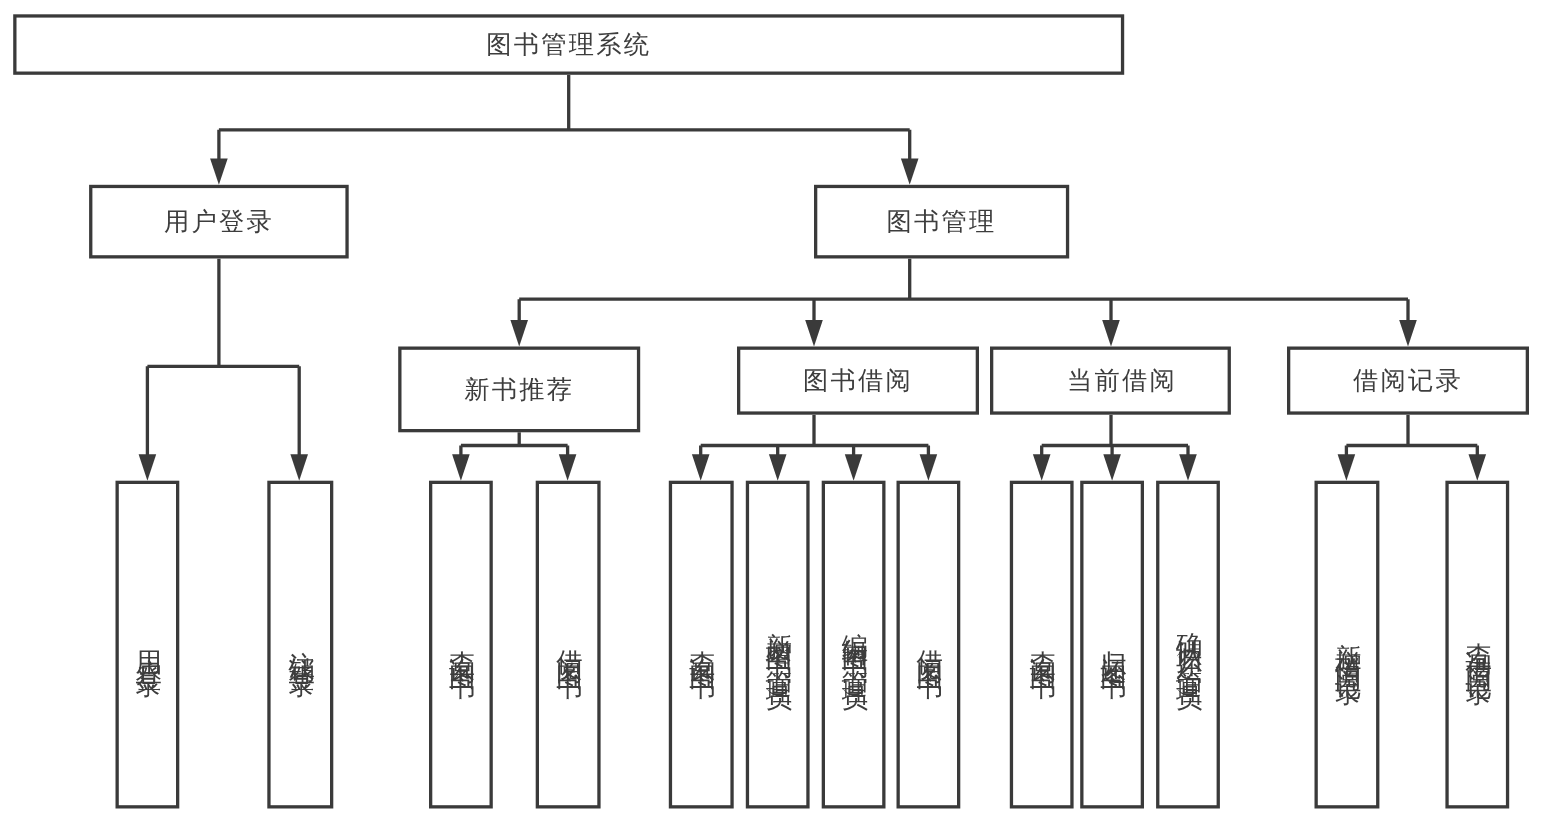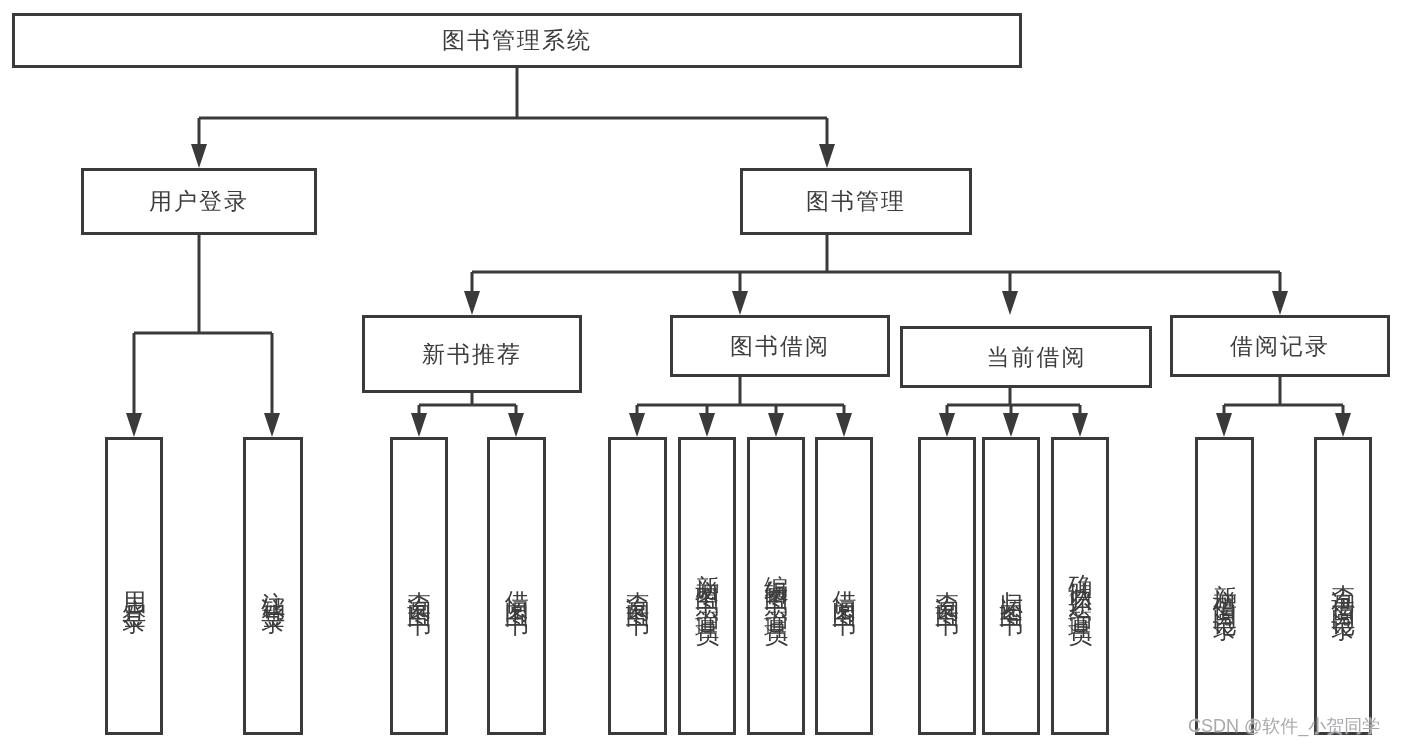--- a/index.html
+++ b/index.html
@@ -105,21 +105,21 @@
   <div class="box h-box" style="left:712px; top:168px; width:232px; height:67px;margin-left:28px;">
     <span>图书管理</span>
   </div>
 
   <div class="box h-box" style="left:362px; top:315px; width:220px; height:78px;">
     <span>新书推荐</span>
   </div>
   <div class="box h-box" style="left:630px; top:315px; width:220px; height:62px;margin-left:40px;">
     <span>图书借阅</span>
   </div>
-  <div class="box h-box" style="left:900px; top:326px; width:252px; height:62px;padding-left:21px;">
+  <div class="box h-box" style="left:900px; top:315px; width:219px; height:62px;padding-left:21px;">
     <span>当前借阅</span>
   </div>
   <div class="box h-box" style="left:1170px; top:315px; width:220px; height:62px;">
     <span>借阅记录</span>
   </div>
 
   <div class="box v-box" style="left:105px; top:437px; width:58px; height:298px;">
     <span>用户登录</span>
   </div>
   <div class="box v-box" style="left:243px; top:437px; width:60px; height:298px;">
@@ -156,15 +156,14 @@
     <span>确认归还（管理员）</span>
   </div>
 
   <div class="box v-box" style="left:1195px; top:437px; width:59px; height:298px;">
     <span>新增借阅记录</span>
   </div>
   <div class="box v-box" style="left:1314px; top:437px; width:58px; height:298px;">
     <span>查询借阅记录</span>
   </div>
 
-  <div class="watermark">CSDN @软件_小贺同学</div>
 
 </div>
 
 </body></html>

